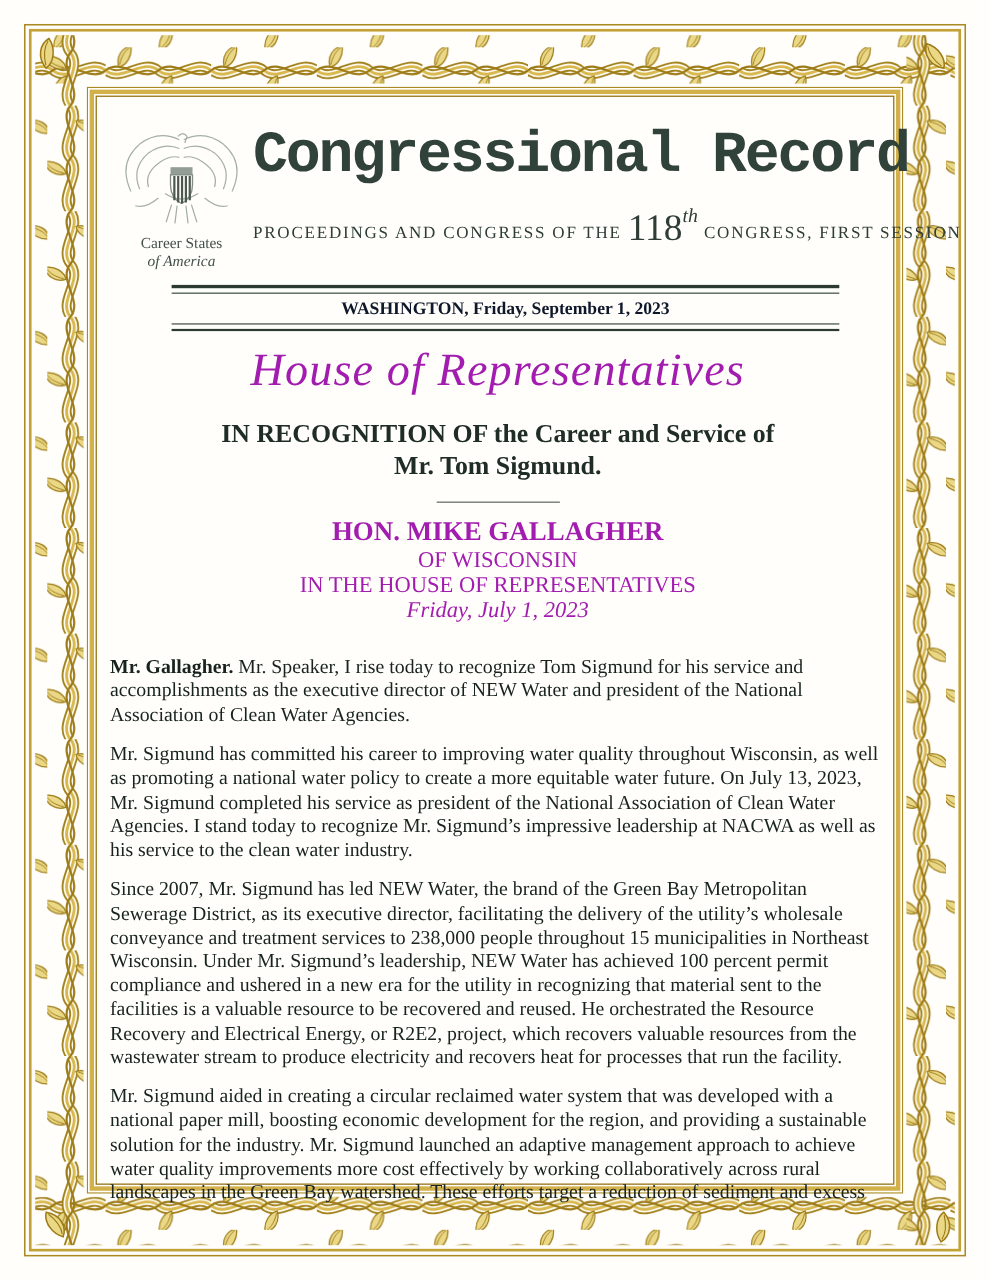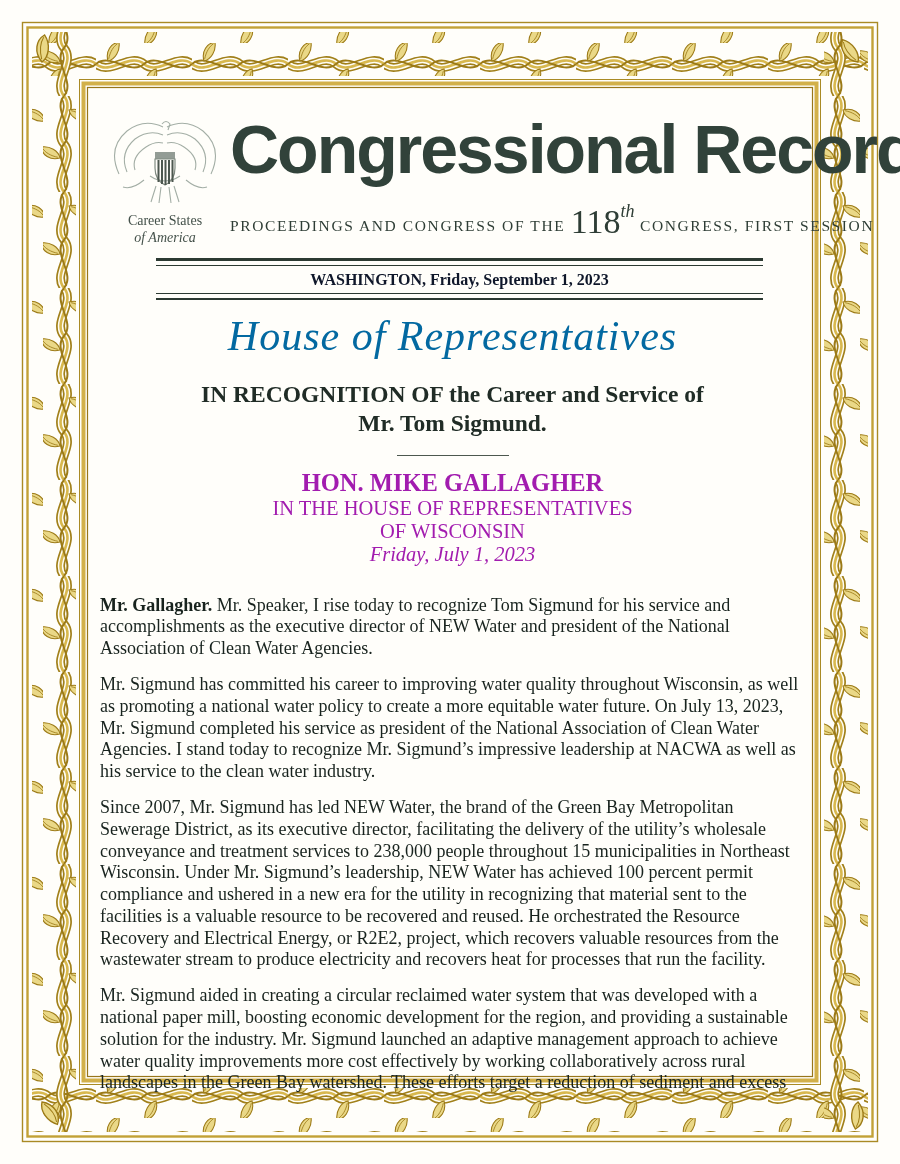--- a/index.html
+++ b/index.html
@@ -11,41 +11,41 @@
   .frame-svg{position:absolute;left:0;top:0;}
   .content{position:absolute;left:100px;right:95px;top:110px;bottom:84px;}
 
   
   .masthead{display:flex;align-items:flex-start;}
   .seal{width:130px;flex:none;text-align:center;padding-top:6px;}
   .seal-caption{font-size:14px;color:#44514a;line-height:1.2;margin-top:1px;}
   .seal-caption .l2{font-style:italic;}
   .mast-right{flex:1;text-align:center;min-width:0;}
   .mast-title{
-    margin:4px 0 16px 0;font-family:Liberation Sans, sans-serif;font-weight:bold;
-    font-size:68px;line-height:1.05;color:#31423a;letter-spacing:-2px;
+    margin:4px 0 16px 0;font-family:Liberation Mono, monospace;font-weight:bold;
+    font-size:53px;line-height:1.05;color:#31423a;letter-spacing:-2px;
     white-space:nowrap;
   }
   .mast-sub{
     margin-top:7px;font-size:15.5px;letter-spacing:1.6px;color:#2e3d35;
     white-space:nowrap;
   }
   .congress-num{font-size:34px;letter-spacing:0;vertical-align:-2px;}
   .congress-sup{font-style:italic;font-size:18px;letter-spacing:0;vertical-align:14px;}
 
   
   .dateline-wrap{margin:11px 42px 0 56px;}
   .rule-top{border-top:3px solid #2c3a32;border-bottom:1px solid #2c3a32;height:4px;}
   .dateline{text-align:center;font-weight:bold;font-size:16px;color:#0f172a;padding:5px 0 4px;}
   .rule-bottom{border-top:1px solid #2c3a32;border-bottom:2px solid #2c3a32;height:4px;}
 
   
   .chamber{
     margin:12px 0 0 0;text-align:center;font-style:italic;font-weight:normal;
-    font-size:42px;line-height:1.15;color:#0369a1;letter-spacing:1px;
+    font-size:42px;line-height:1.15;color:#a21caf;letter-spacing:1px;
   }
   .recognition{
     margin:20px 0 0 0;text-align:center;font-weight:bold;
     font-size:23.5px;line-height:1.25;color:#202c26;
   }
   .divider{width:112px;border-top:1.5px solid #4d584f;margin:16px auto 13px auto;}
 
   .speaker-block{text-align:center;color:#a21caf;}
   .speaker-name{font-weight:bold;font-size:24.5px;line-height:1.15;}
   .speaker-line{font-size:20.5px;line-height:1.12;}
@@ -162,22 +162,22 @@
 
     <h3 class="recognition">
       <span>IN RECOGNITION OF the Career and Service of</span><br>
       <span>Mr. Tom Sigmund.</span>
     </h3>
 
     <div class="divider"></div>
 
     <div class="speaker-block">
       <div class="speaker-name">HON. MIKE GALLAGHER</div>
+      <div class="speaker-line">OF WISCONSIN</div>
       <div class="speaker-line">IN THE HOUSE OF REPRESENTATIVES</div>
-      <div class="speaker-line">OF WISCONSIN</div>
       <div class="speaker-date">Friday, July 1, 2023</div>
     </div>
 
     <div class="body-text">
         <p><strong>Mr. Gallagher.</strong> Mr. Speaker, I rise today to recognize Tom Sigmund for his service and accomplishments as the executive director of NEW Water and president of the National Association of Clean Water Agencies.</p>
         <p>Mr. Sigmund has committed his career to improving water quality throughout Wisconsin, as well as promoting a national water policy to create a more equitable water future. On July 13, 2023, Mr. Sigmund completed his service as president of the National Association of Clean Water Agencies. I stand today to recognize Mr. Sigmund’s impressive leadership at NACWA as well as his service to the clean water industry.</p>
         <p>Since 2007, Mr. Sigmund has led NEW Water, the brand of the Green Bay Metropolitan Sewerage District, as its executive director, facilitating the delivery of the utility’s wholesale conveyance and treatment services to 238,000 people throughout 15 municipalities in Northeast Wisconsin. Under Mr. Sigmund’s leadership, NEW Water has achieved 100 percent permit compliance and ushered in a new era for the utility in recognizing that material sent to the facilities is a valuable resource to be recovered and reused. He orchestrated the Resource Recovery and Electrical Energy, or R2E2, project, which recovers valuable resources from the wastewater stream to produce electricity and recovers heat for processes that run the facility.</p>
         <p>Mr. Sigmund aided in creating a circular reclaimed water system that was developed with a national paper mill, boosting economic development for the region, and providing a sustainable solution for the industry. Mr. Sigmund launched an adaptive management approach to achieve water quality improvements more cost effectively by working collaboratively across rural landscapes in the Green Bay watershed. These efforts target a reduction of sediment and excess</p>
       </div>
 

